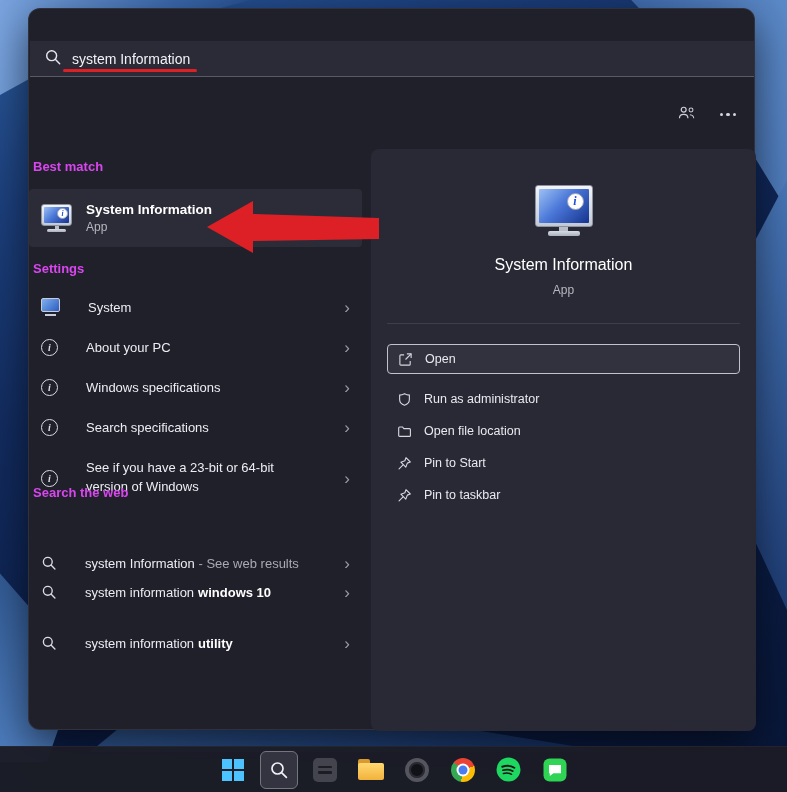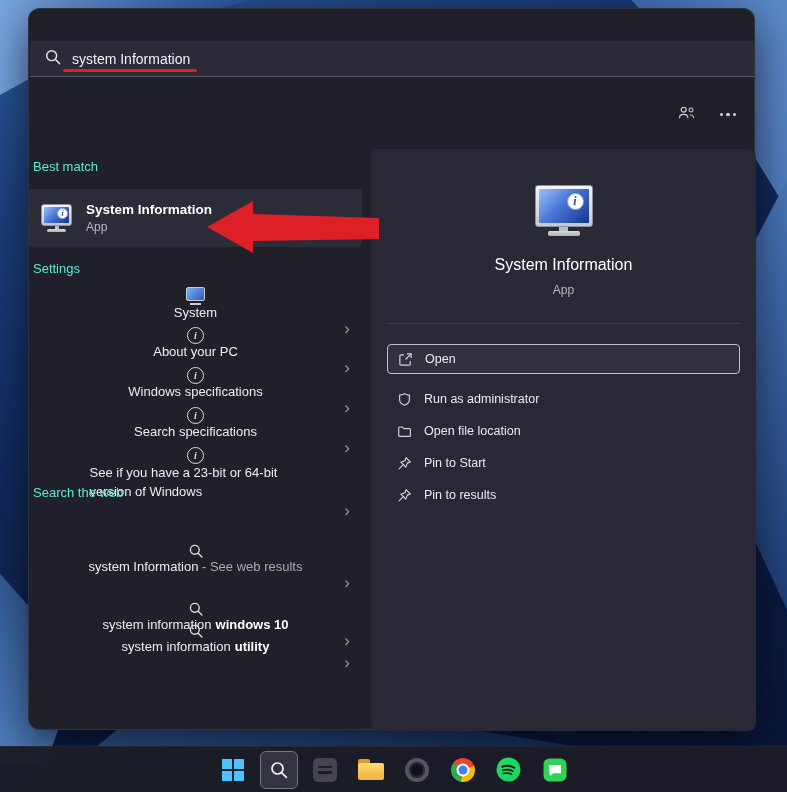--- a/index.html
+++ b/index.html
@@ -47,42 +47,42 @@
   .tab.active::after { content:""; position:absolute; left:0; right:0; bottom:-7px;
     height:3px; border-radius:2px; background:#cfd0da; }
   .chev-down { display:inline-block; width:7px; height:7px; margin-left:7px;
     border-left:1.5px solid #c9c9d3; border-bottom:1.5px solid #c9c9d3;
     transform:rotate(-45deg) translateY(-2px); }
   .hdr-icons { position:absolute; right:16px; top:96px; display:flex; gap:22px; align-items:center; }
   .dots { display:flex; gap:3px; align-items:center; cursor:pointer; padding:4px 2px; }
   .dots i { width:3.5px; height:3.5px; border-radius:50%; background:#d4d4dc; }
 
   
-  .sec-header { position:absolute; left:4px; font-size:13px; font-weight:normal; color:#5eead4; }
+  .sec-header { position:absolute; left:4px; font-size:13px; font-weight:bold; color:#d946ef; }
   .bm-h  { top:150px; }
   .st-h  { top:252px; }
   .web-h { top:476px; }
 
   
   .bm-item { position:absolute; left:0; top:180px; width:333px; height:58px;
     background:#2c2c38; border-radius:4px; display:flex; align-items:center;
     padding:0 12px; gap:14px; cursor:pointer; }
   .bm-text { display:flex; flex-direction:column; gap:3px; }
   .bm-title { font-size:13.5px; font-weight:bold; color:#ffffff; }
   .bm-sub { font-size:12px; color:#b6b6c0; }
 
   
   .row { position:absolute; left:0; width:333px; height:40px; display:flex;
-    align-items:center; padding:0 12px; gap:0; cursor:pointer; border-radius:4px;flex-direction:column; }
+    align-items:center; padding:0 12px; gap:28px; cursor:pointer; border-radius:4px; }
   .row-label { font-size:13px; color:#ececf2; }
   .row .chev { margin-left:auto; color:#9b9ba6; font-size:17px; line-height:1; }
   .s0 { top:278px; } .s1 { top:318px; } .s2 { top:358px; } .s3 { top:398px; }
   .s4 { top:438px; height:62px; }
   .s4 .row-label { width:212px; line-height:1.45; }
-  .w0 { top:534px; } .w1 { top:592px; } .w2 { top:614px; }
+  .w0 { top:534px; } .w1 { top:563px; } .w2 { top:614px; }
   .dim { color:#a9a9b4; }
   .bold-part { margin-left:4px; color:#ffffff; }
 
   
   .info-icon { flex:0 0 auto; width:17px; height:17px; border:1.4px solid #dcdce4;
     border-radius:50%; color:#dcdce4; display:flex; align-items:center; justify-content:center;
     font-family:"Liberation Serif",serif; font-style:italic; font-weight:bold; font-size:10px; }
   .mag-sm { flex:0 0 auto; display:flex; }
 
   
@@ -322,21 +322,21 @@
               <path d="M9.6 1.8 14.2 6.4 11 7.6 9.4 11.9 4.1 6.6 8.4 5Z" fill="none" stroke="#d6d6e0" stroke-width="1.2" stroke-linejoin="round"></path>
               <path d="M6.2 9.8 2.2 13.8" stroke="#d6d6e0" stroke-width="1.2" stroke-linecap="round"></path>
             </svg>
           <span>Pin to Start</span>
         </div>
         <div class="pv-action">
           <svg width="15" height="15" viewBox="0 0 16 16">
               <path d="M9.6 1.8 14.2 6.4 11 7.6 9.4 11.9 4.1 6.6 8.4 5Z" fill="none" stroke="#d6d6e0" stroke-width="1.2" stroke-linejoin="round"></path>
               <path d="M6.2 9.8 2.2 13.8" stroke="#d6d6e0" stroke-width="1.2" stroke-linecap="round"></path>
             </svg>
-          <span>Pin to results</span>
+          <span>Pin to taskbar</span>
         </div>
       </div>
     </div>
   </div>
 
   <div class="taskbar">
     <div class="tb-btn">
       <div class="win-logo">
           <span></span>
           <span></span>

